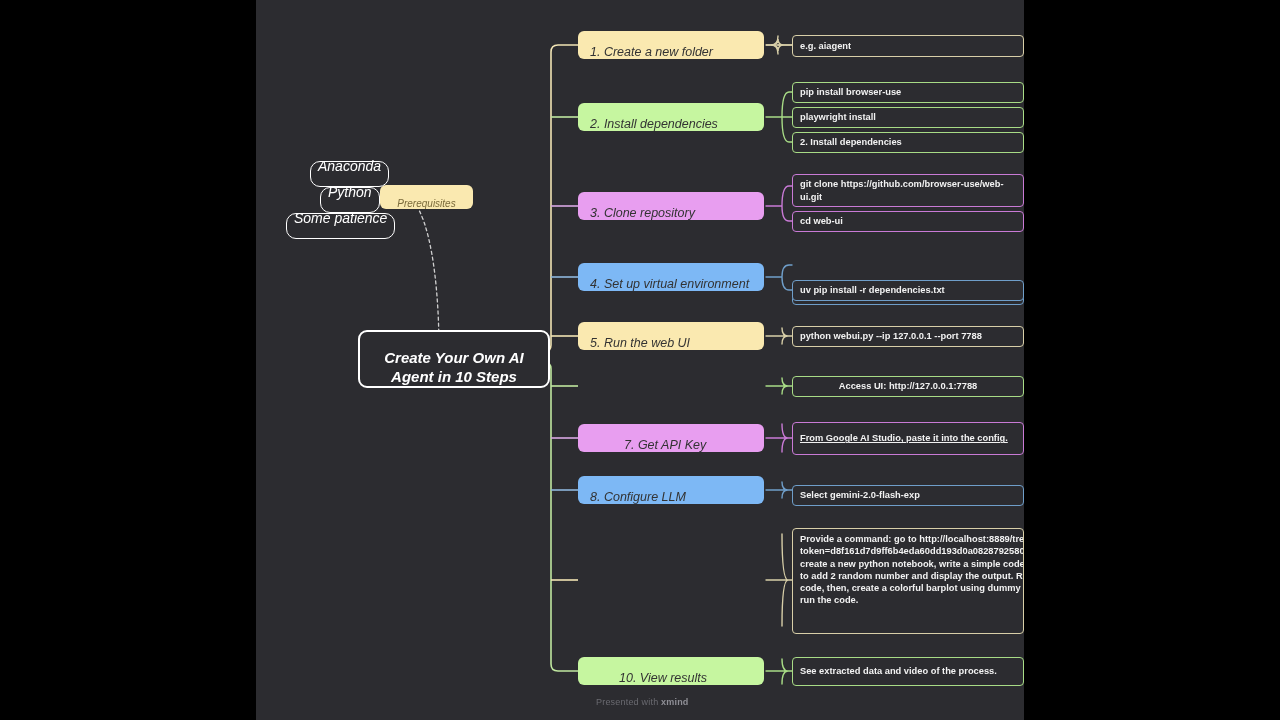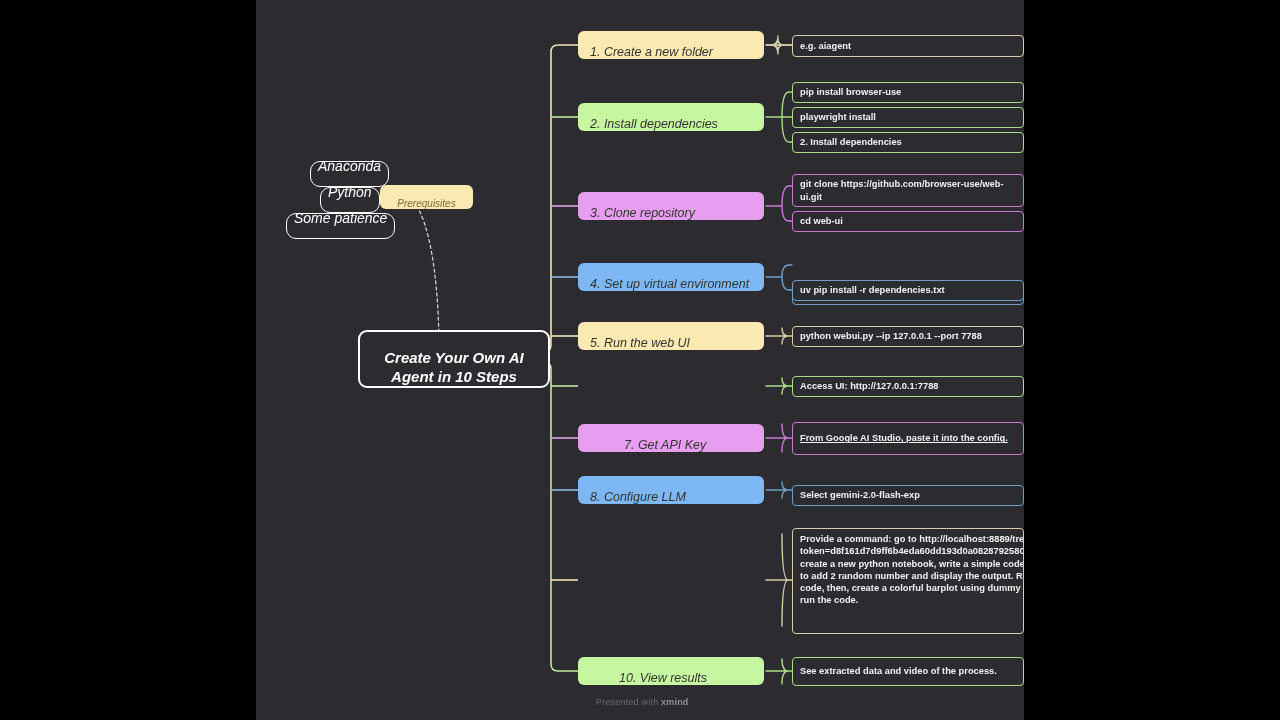--- a/index.html
+++ b/index.html
@@ -271,21 +271,21 @@
       <span>uv venv --python 3.11</span>
     </div>
     <div class="detail-node" id="d4-1" style="top: 280px; height: 21px; border-color: rgb(111, 158, 201);">
       <span>uv pip install -r dependencies.txt</span>
     </div>
 
     <div class="detail-node" id="d5-0" style="top: 326px; height: 21px; border-color: rgb(216, 207, 168);">
       <span>python webui.py --ip 127.0.0.1 --port 7788</span>
     </div>
 
-    <div class="detail-node" id="d6-0" style="top: 376px; height: 21px; border-color: rgb(168, 220, 134);">
+    <div class="detail-node" id="d6-0" style="top: 376px; height: 21px; border-color: rgb(168, 220, 134); justify-content: center;">
       <span>Access UI: http://127.0.0.1:7788</span>
     </div>
 
     <div class="detail-node" id="d7-0" style="top: 422px; height: 33px; border-color: rgb(201, 122, 214); text-decoration: underline;">
       <span>From Google AI Studio, paste it into the config.</span>
     </div>
 
     <div class="detail-node" id="d8-0" style="top: 485px; height: 21px; border-color: rgb(111, 158, 201);">
       <span>Select gemini-2.0-flash-exp</span>
     </div>

